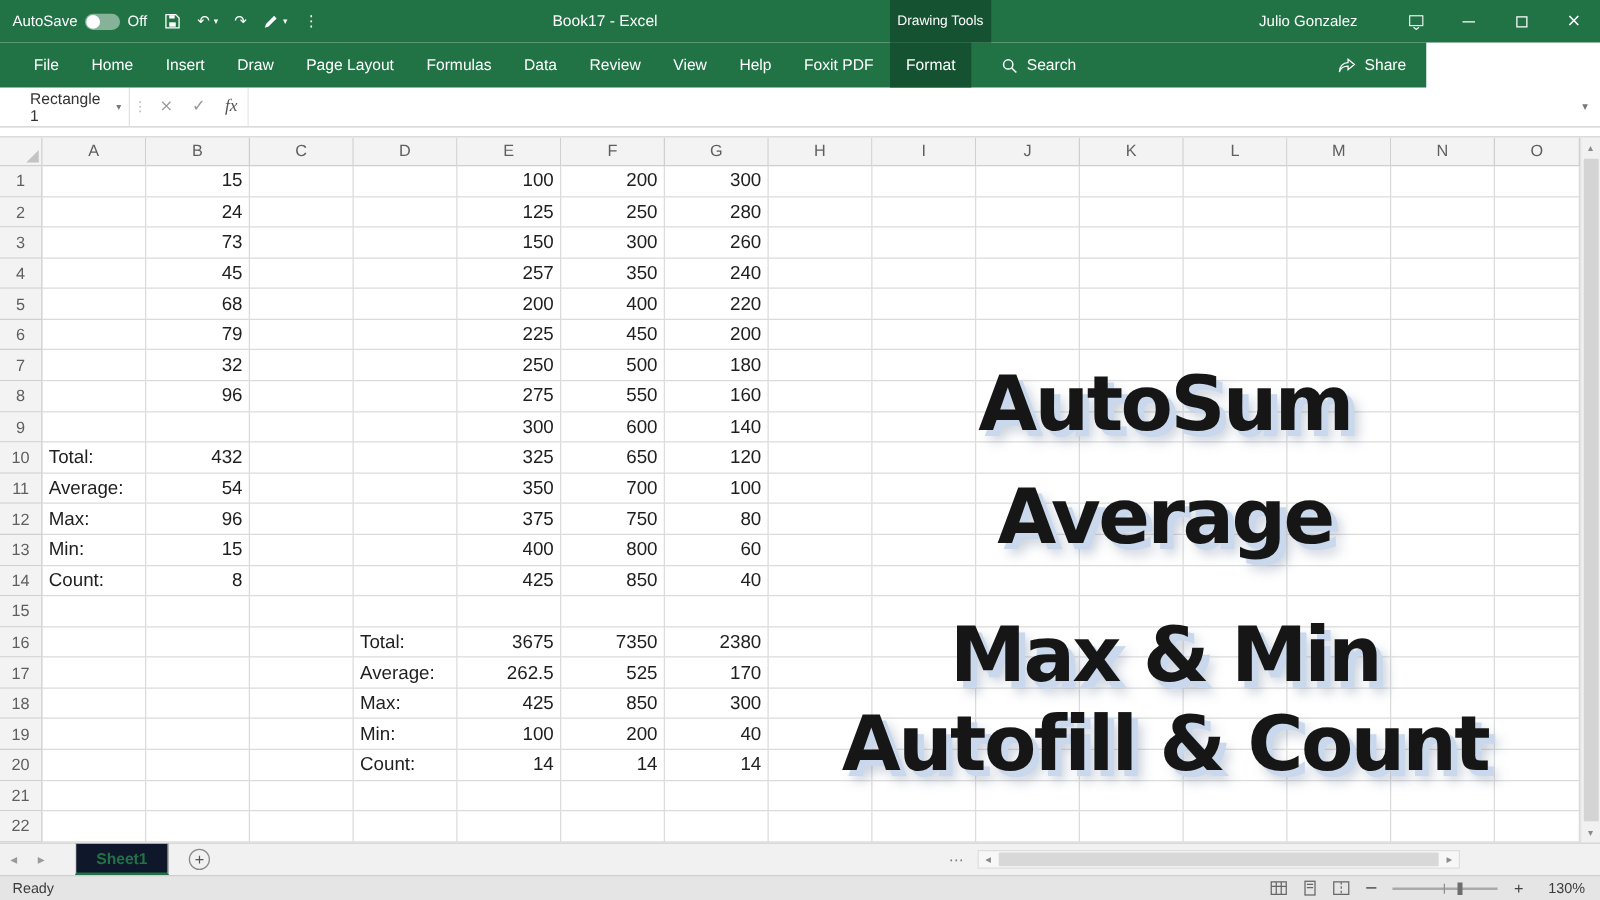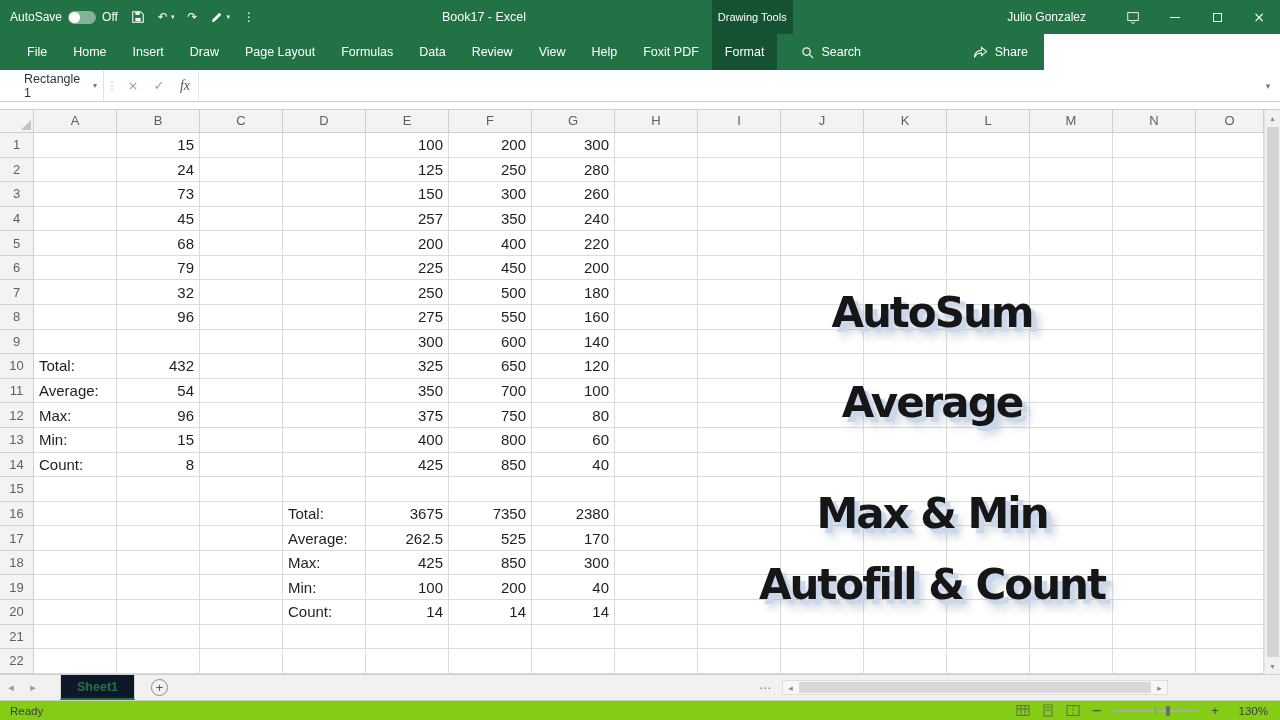--- a/index.html
+++ b/index.html
@@ -17,21 +17,21 @@
   .caret{font-size:7px;opacity:.95}
   .doc-title{position:absolute;left:484px;top:0;height:34px;line-height:34px;transform:translateX(-50%);font-size:12.5px;white-space:nowrap}
   .ctx-label{position:absolute;left:640px;top:0;height:34px;line-height:34px;background:#155232;font-size:11px;text-align:center;white-space:nowrap;padding:0 6px}
   .tb-right{margin-left:auto;display:flex;align-items:center;height:34px}
   .user{margin-right:26px;font-size:12px}
   .win-btn{width:42px;height:34px;display:flex;align-items:center;justify-content:center;color:#fff;font-size:14px}
   .max-box{width:9px;height:9px;border:1px solid #fff}
   .min-bar{width:10px;height:1px;background:#fff}
 
   
-  .ribbon{position:absolute;top:34px;left:0;width:1044px;height:36px;background:#217346;display:flex;align-items:stretch;color:#fff;font-size:12.5px;z-index:29}
+  .ribbon{position:absolute;top:34px;left:0;width:1141px;height:36px;background:#217346;display:flex;align-items:stretch;color:#fff;font-size:12.5px;z-index:29}
   .tabs-flow{display:flex;padding-left:14px}
   .rtab{padding:0 13px;line-height:36px;white-space:nowrap}
   .format-tab{background:#155232}
   .search-group{display:flex;align-items:center;gap:7px;margin-left:24px}
   .share-group{margin-left:auto;display:flex;align-items:center;gap:7px;padding-right:16px}
 
   
   .formula-row{position:absolute;top:70px;left:0;width:1280px;height:32px;background:#fff;border-bottom:1px solid #d0d0d0;display:flex;align-items:stretch;font-size:12.5px;color:#333;z-index:28}
   .name-box{width:104px;display:flex;align-items:center;padding-left:24px;border-right:1px solid #e1e1e1}
   .nb-caret{margin-left:auto;padding:0 6px;color:#777;font-size:8px}
@@ -53,39 +53,39 @@
   .grid-row{display:flex;height:24.59px}
   .row-h{width:34px;flex:0 0 34px;background:#F3F3F3;border-right:1px solid #CFCFCF;border-bottom:1px solid #CFCFCF;font-size:13px;color:#5f5f5f;display:flex;align-items:center;justify-content:center}
   .cell{width:83px;flex:0 0 83px;border-right:1px solid #DBDBDB;border-bottom:1px solid #DBDBDB;font-size:15px;color:#1f1f1f;padding:0 5px;display:flex;align-items:center;justify-content:flex-end;white-space:nowrap;overflow:hidden}
   .cell.text{justify-content:flex-start}
   .cell.last{flex:1 1 auto;width:auto}
 
   
   .overlay{position:absolute;left:600px;top:0;width:664px;height:564px;z-index:10;pointer-events:none}
   .ov-title{position:absolute;top:56px;left:0;width:100%;text-align:center;font-family:"DejaVu Sans",sans-serif;font-weight:bold;font-size:62px;letter-spacing:-2px;white-space:nowrap;
     text-shadow:-2px -2px 0 #fff,2px -2px 0 #fff,-2px 2px 0 #fff,2px 2px 0 #fff,7px 7px 7px rgba(60,60,60,.55)}
-  .ov-line{position:absolute;left:0;width:100%;text-align:center;font-family:"DejaVu Sans",sans-serif;font-weight:bold;font-size:42px;color:#161616;letter-spacing:-2px;white-space:nowrap}
+  .ov-line{position:absolute;left:0;width:100%;text-align:center;font-family:"DejaVu Sans",sans-serif;font-weight:bold;font-size:61px;color:#161616;letter-spacing:-2px;white-space:nowrap}
 
   
   .vscroll{position:absolute;top:110px;right:0;width:16px;height:564px;background:#F1F1F1;border-left:1px solid #E3E3E3;display:flex;flex-direction:column;align-items:center;font-size:8px;color:#8a8a8a;z-index:20}
   .vs-arrow{height:16px;width:100%;display:flex;align-items:center;justify-content:center}
   .vs-thumb{flex:1;width:12px;background:#D4D4D4;margin:1px 0;border-radius:1px}
 
   
   .tabbar{position:absolute;top:674px;left:0;width:1280px;height:26px;background:#F1F1F1;border-top:1px solid #CFCFCF;display:flex;align-items:center;font-size:12.5px;color:#444;z-index:20}
   .sheet-nav{width:22px;text-align:center;color:#9a9a9a;font-size:11px}
   .sheet-tab{height:25px;margin-left:16px;padding:0 16px;background:#0f172a;border-left:1px solid #D6D6D6;border-right:1px solid #D6D6D6;border-bottom:2px solid #217346;display:flex;align-items:center;color:#217346;font-weight:bold}
   .add-sheet{width:17px;height:17px;border:1px solid #8a8a8a;border-radius:50%;display:flex;align-items:center;justify-content:center;margin-left:16px;color:#555;font-size:13px;line-height:1}
   .tab-dots{margin-left:auto;color:#777;font-size:12px;letter-spacing:1px}
   .hscroll{width:386px;height:15px;margin:0 112px 0 10px;background:#F7F7F7;border:1px solid #DDD;display:flex;align-items:center}
   .hs-arrow{width:15px;text-align:center;color:#8a8a8a;font-size:9px}
   .hs-thumb{flex:1;height:11px;background:#D8D8D8;margin:0 1px;border-radius:1px}
 
   
-  .statusbar{position:absolute;top:700px;left:0;width:1280px;height:20px;background:#84cc16;border-top:1px solid #CFCFCF;display:flex;align-items:center;font-size:11.5px;color:#3c3c3c;z-index:20}
+  .statusbar{position:absolute;top:700px;left:0;width:1280px;height:20px;background:#e5e5e5;border-top:1px solid #CFCFCF;display:flex;align-items:center;font-size:11.5px;color:#3c3c3c;z-index:20}
   .status-text{padding-left:10px}
   .sb-right{margin-left:auto;display:flex;align-items:center;gap:11px;padding-right:12px}
   .view-icon{display:flex;align-items:center}
   .zoom-out,.zoom-in{color:#444;font-size:13px;width:12px;text-align:center}
   .zoom-slider{position:relative;width:84px;height:12px}
   .zs-track{position:absolute;left:0;right:0;top:5px;height:2px;background:#A9A9A9}
   .zs-tick{position:absolute;left:41px;top:2px;width:1px;height:8px;background:#8f8f8f}
   .zs-thumb{position:absolute;left:52px;top:1px;width:4px;height:10px;background:#6e6e6e}
   .zoom-pct{width:36px;text-align:right}
 </style>

